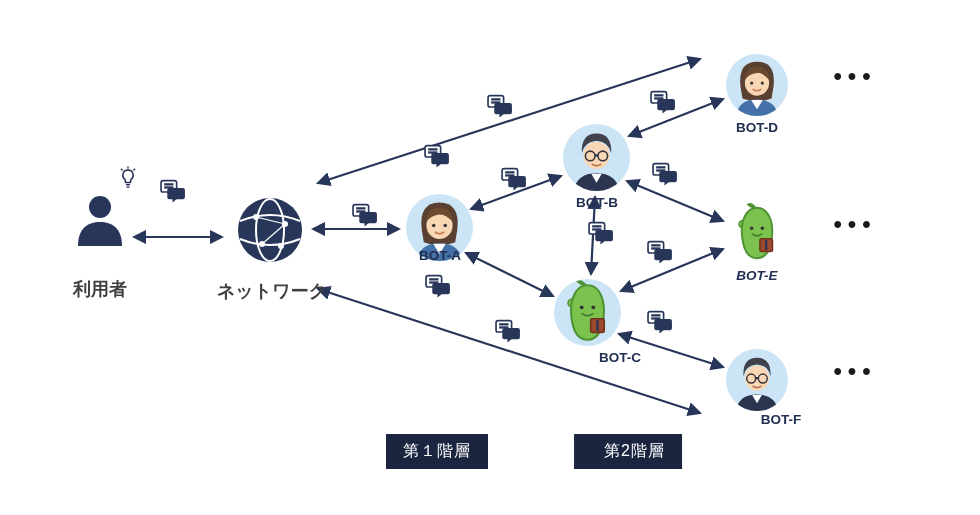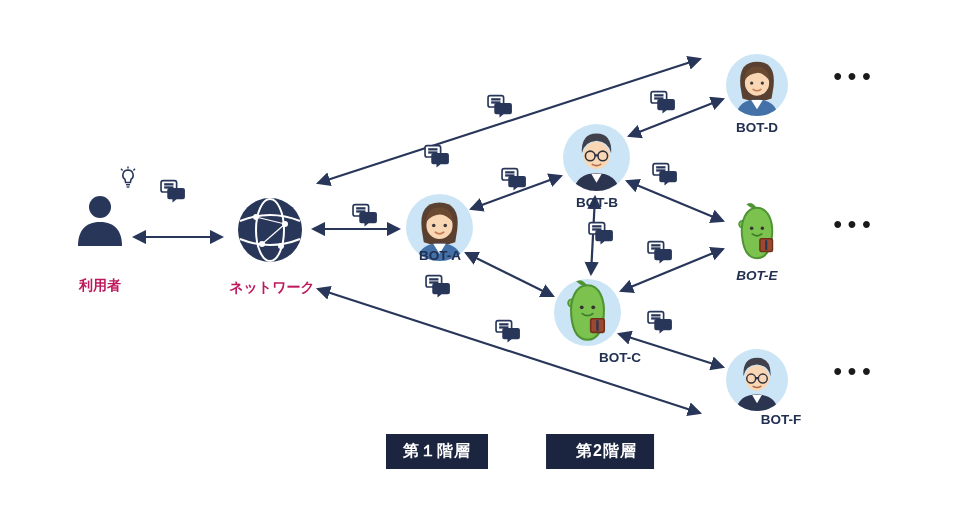--- a/index.html
+++ b/index.html
@@ -13,24 +13,24 @@
 
   .avatar { position:absolute; border-radius:50%; overflow:hidden;
             display:flex; align-items:center; justify-content:center; }
   .avatar.blue { background:#cbe5f6; }
   .avatar.big { width:67px; height:67px; }
   .avatar.small { width:62px; height:62px; }
   .avatar svg { width:100%; height:100%; }
 
   .node-label { position:absolute; transform:translateX(-50%); white-space:nowrap;
                 font-weight:bold; font-size:13.5px; color:#223052; text-align:right; }
-  .person-label { font-size:14px; color:#be185d; }
+  .person-label { font-size:18px; color:#404040; }
 
   .tier-badge { position:absolute; transform:translateX(-50%); white-space:nowrap;
-                background:#1b2540; color:#ffffff; font-weight:bold; font-size:16px;
+                background:#1b2540; color:#ffffff; font-weight:normal; font-size:16px;
                 padding:7px 17px; letter-spacing:1px; }
 
   .dots { position:absolute; transform:translateX(-50%); color:#1a1a1a;
           font-size:24px; font-weight:bold; letter-spacing:6px; white-space:nowrap; }
 
   .chat { position:absolute; width:27px; height:24px; }
 </style>
 </head>
 <body>
 
@@ -212,15 +212,15 @@
       <use href="#chat-sym"></use>
     </svg>
   <svg class="chat" style="left:647px; top:240px;">
       <use href="#chat-sym"></use>
     </svg>
   <svg class="chat" style="left:647px; top:310px;">
       <use href="#chat-sym"></use>
     </svg>
 
   <div class="tier-badge" style="left:437px; top:434px;">第１階層</div>
-  <div class="tier-badge" style="left:600px; top:434px;padding-left:30px;">第2階層</div>
+  <div class="tier-badge" style="left:628px; top:434px;padding-left:30px;">第2階層</div>
 
 </div>
 
 </body></html>

